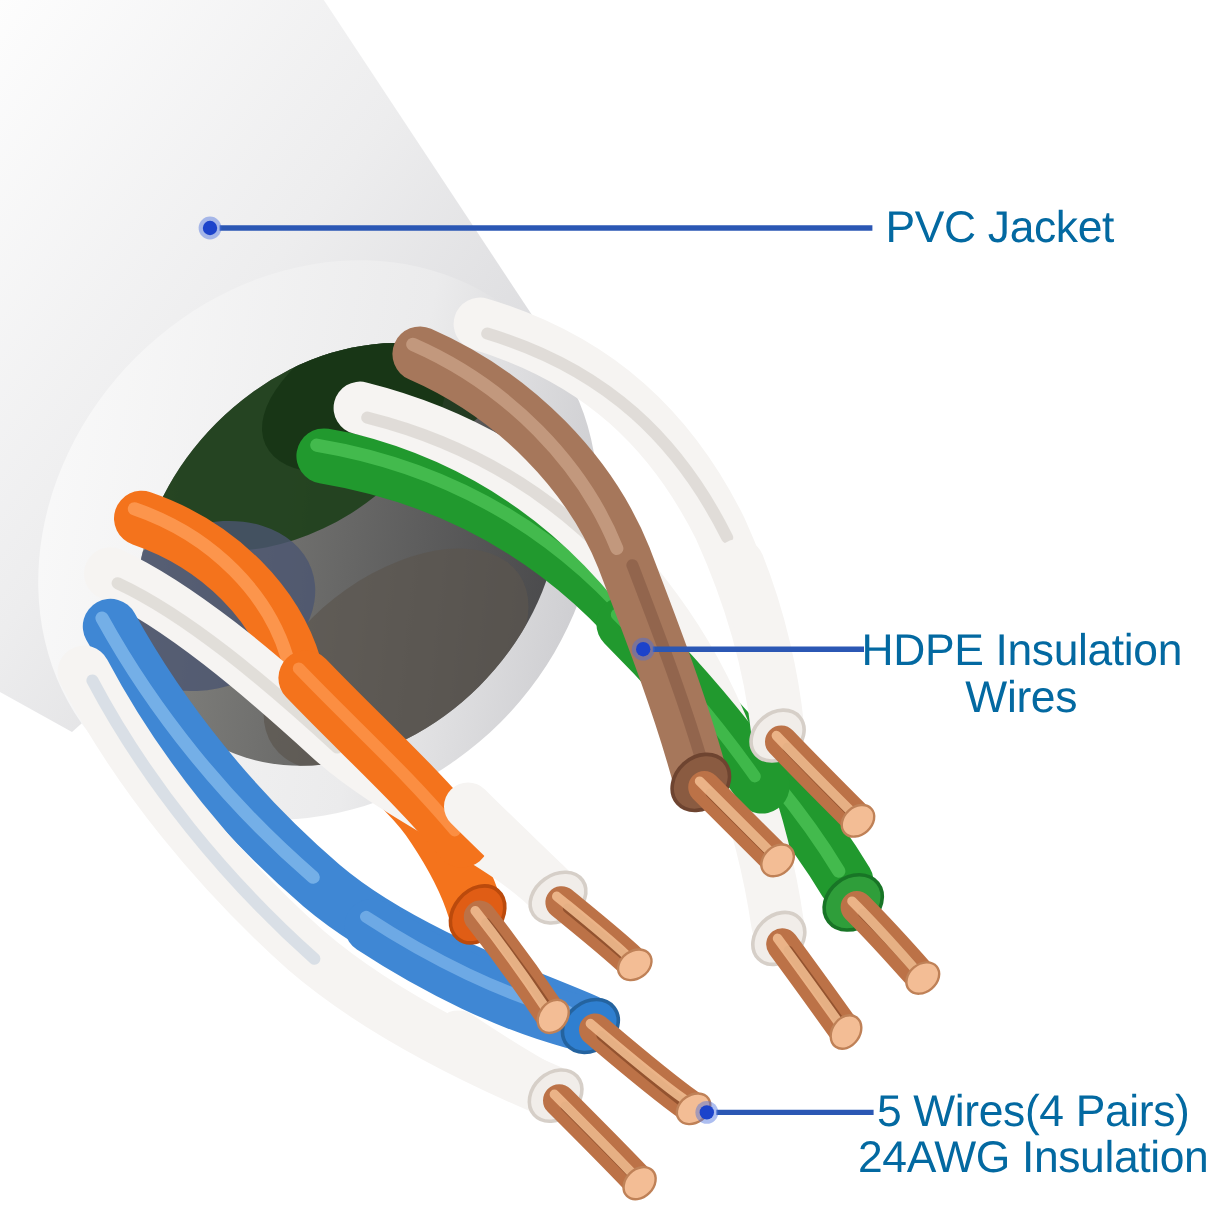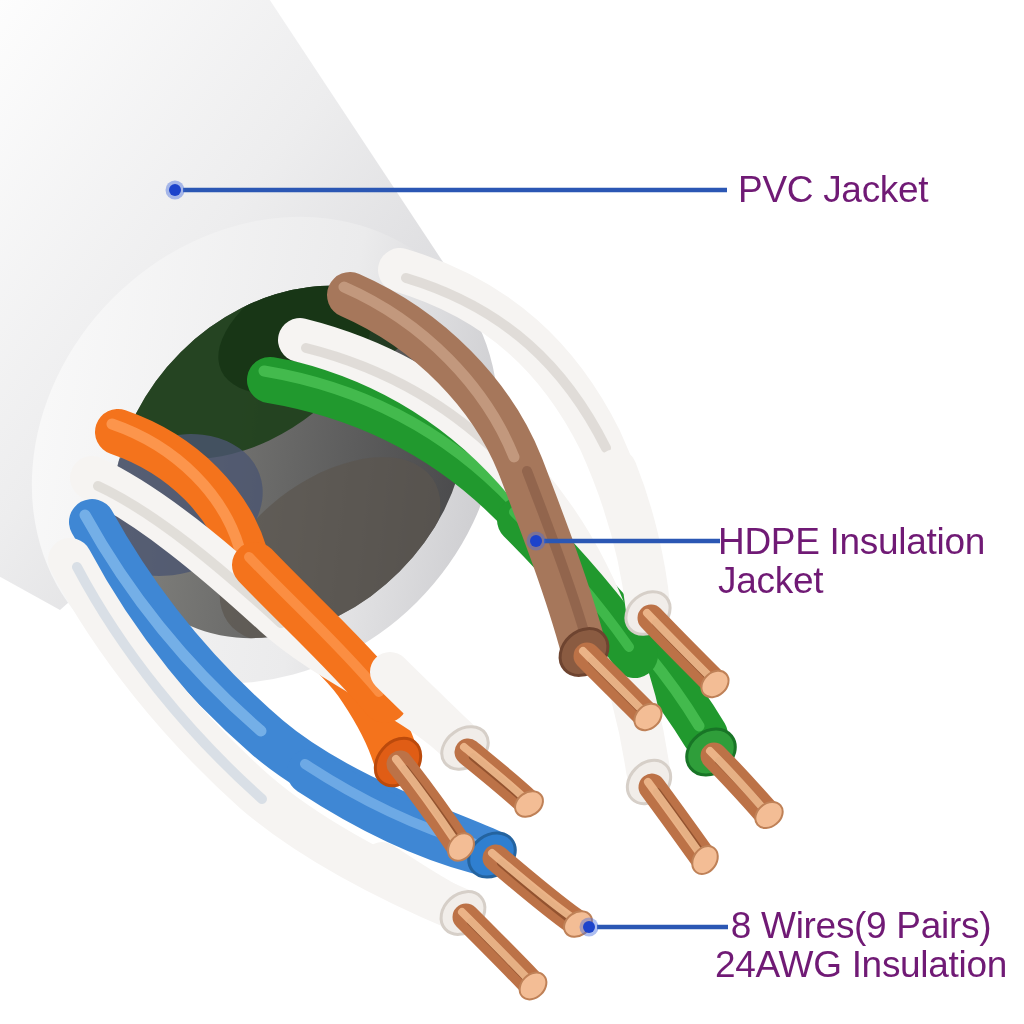--- a/index.html
+++ b/index.html
@@ -2,26 +2,26 @@
 <html><head>
 <meta charset="utf-8">
 <style>
   html,body{margin:0;padding:0;background:#ffffff;}
   .stage{
     position:relative;width:1024px;height:1024px;background:#ffffff;
     overflow:hidden;font-family:"Liberation Sans",sans-serif;
   }
   .stage svg{position:absolute;left:0;top:0;}
   .callout-label{
-    position:absolute;color:#701a75;font-size:37px;line-height:39px;
+    position:absolute;color:#0369a1;font-size:37px;line-height:39px;
     font-weight:400;letter-spacing:-0.3px;white-space:nowrap;
   }
   .callout-label span{display:block;}
   #label-pvc{left:738px;top:170px;text-align:left;}
-  #label-hdpe{left:718px;top:522px;width:266px;}
+  #label-hdpe{left:718px;top:522px;width:266px;text-align:center;}
   #label-wires{left:700px;top:906px;width:322px;text-align:center;}
 </style>
 </head>
 <body>
 
 <div class="stage">
 
 <svg width="1024" height="1024" viewBox="0 0 1024 1024">
   <defs>
     <linearGradient id="jacketBody" x1="0%" y1="0%" x2="85%" y2="85%">
@@ -173,20 +173,20 @@
       <circle cx="589" cy="927" r="6" fill="#1c43cb"></circle>
     </g>
   </g>
 </svg>
 
 <div class="callout-label" id="label-pvc">
   <span>PVC Jacket</span>
 </div>
 <div class="callout-label" id="label-hdpe">
   <span>HDPE Insulation</span>
-  <span>Jacket</span>
+  <span>Wires</span>
 </div>
 <div class="callout-label" id="label-wires">
-  <span>8 Wires(9 Pairs)</span>
+  <span>5 Wires(4 Pairs)</span>
   <span>24AWG Insulation</span>
 </div>
 
 </div>
 
 </body></html>

